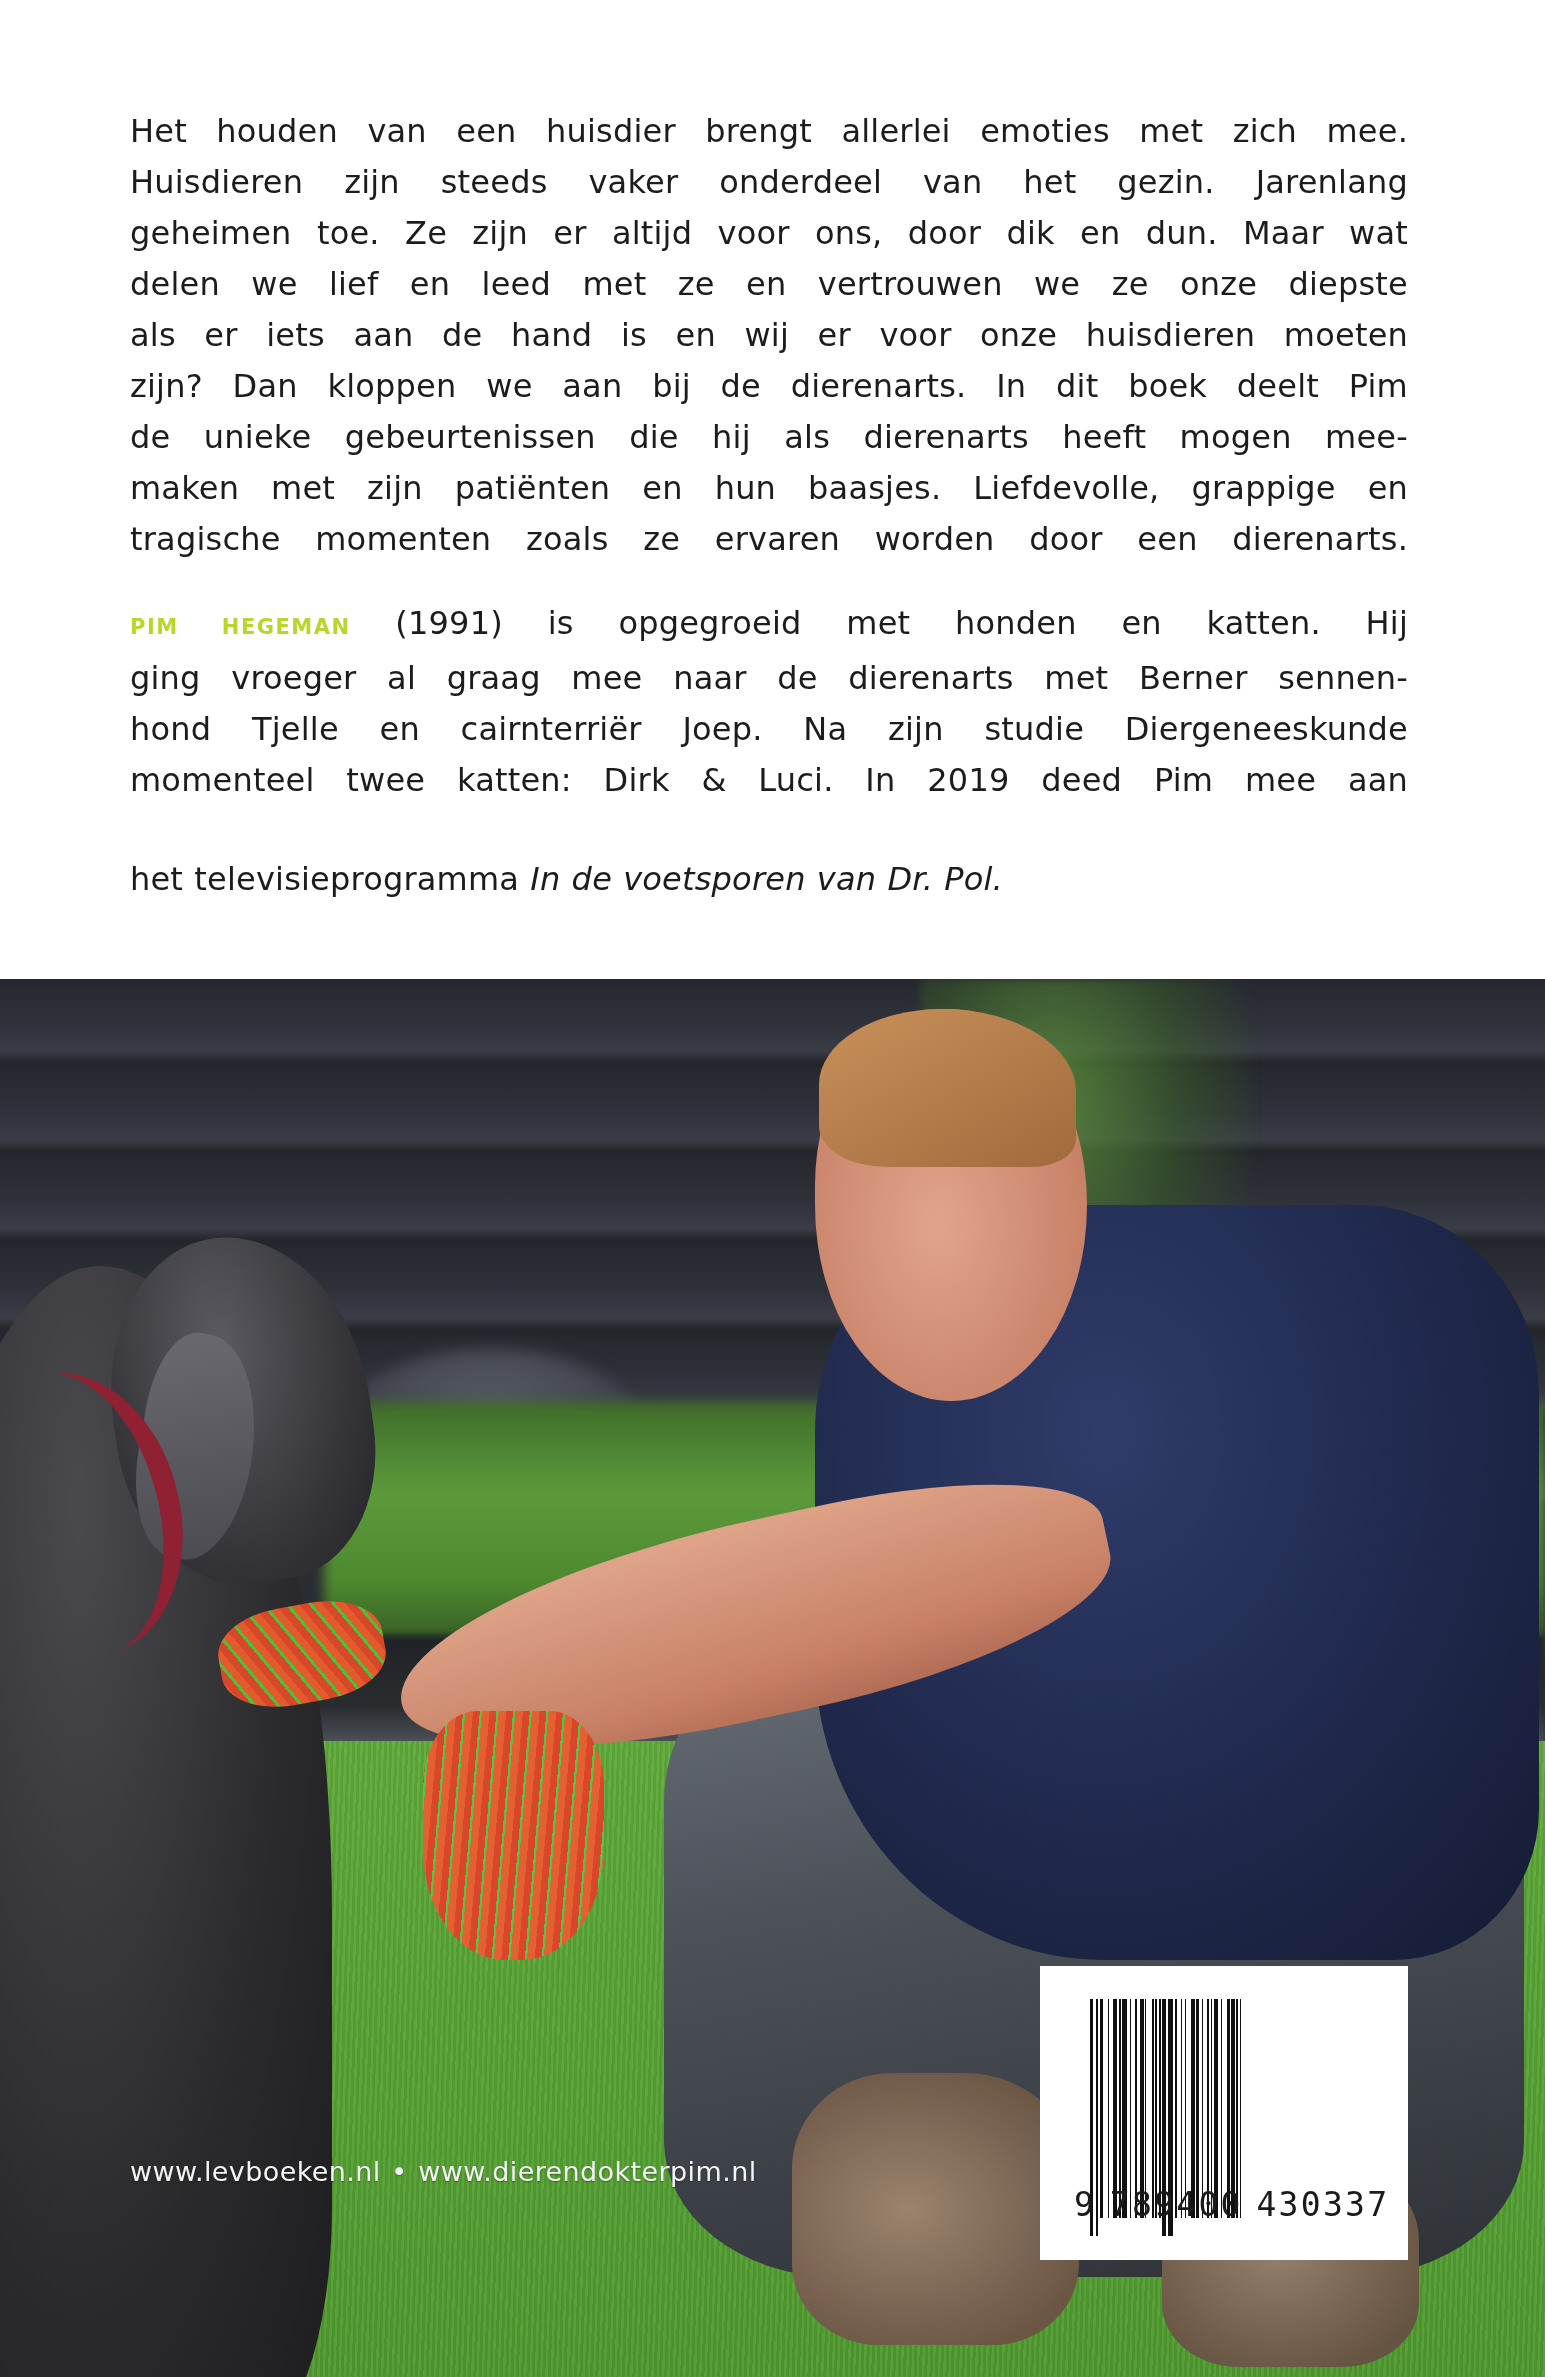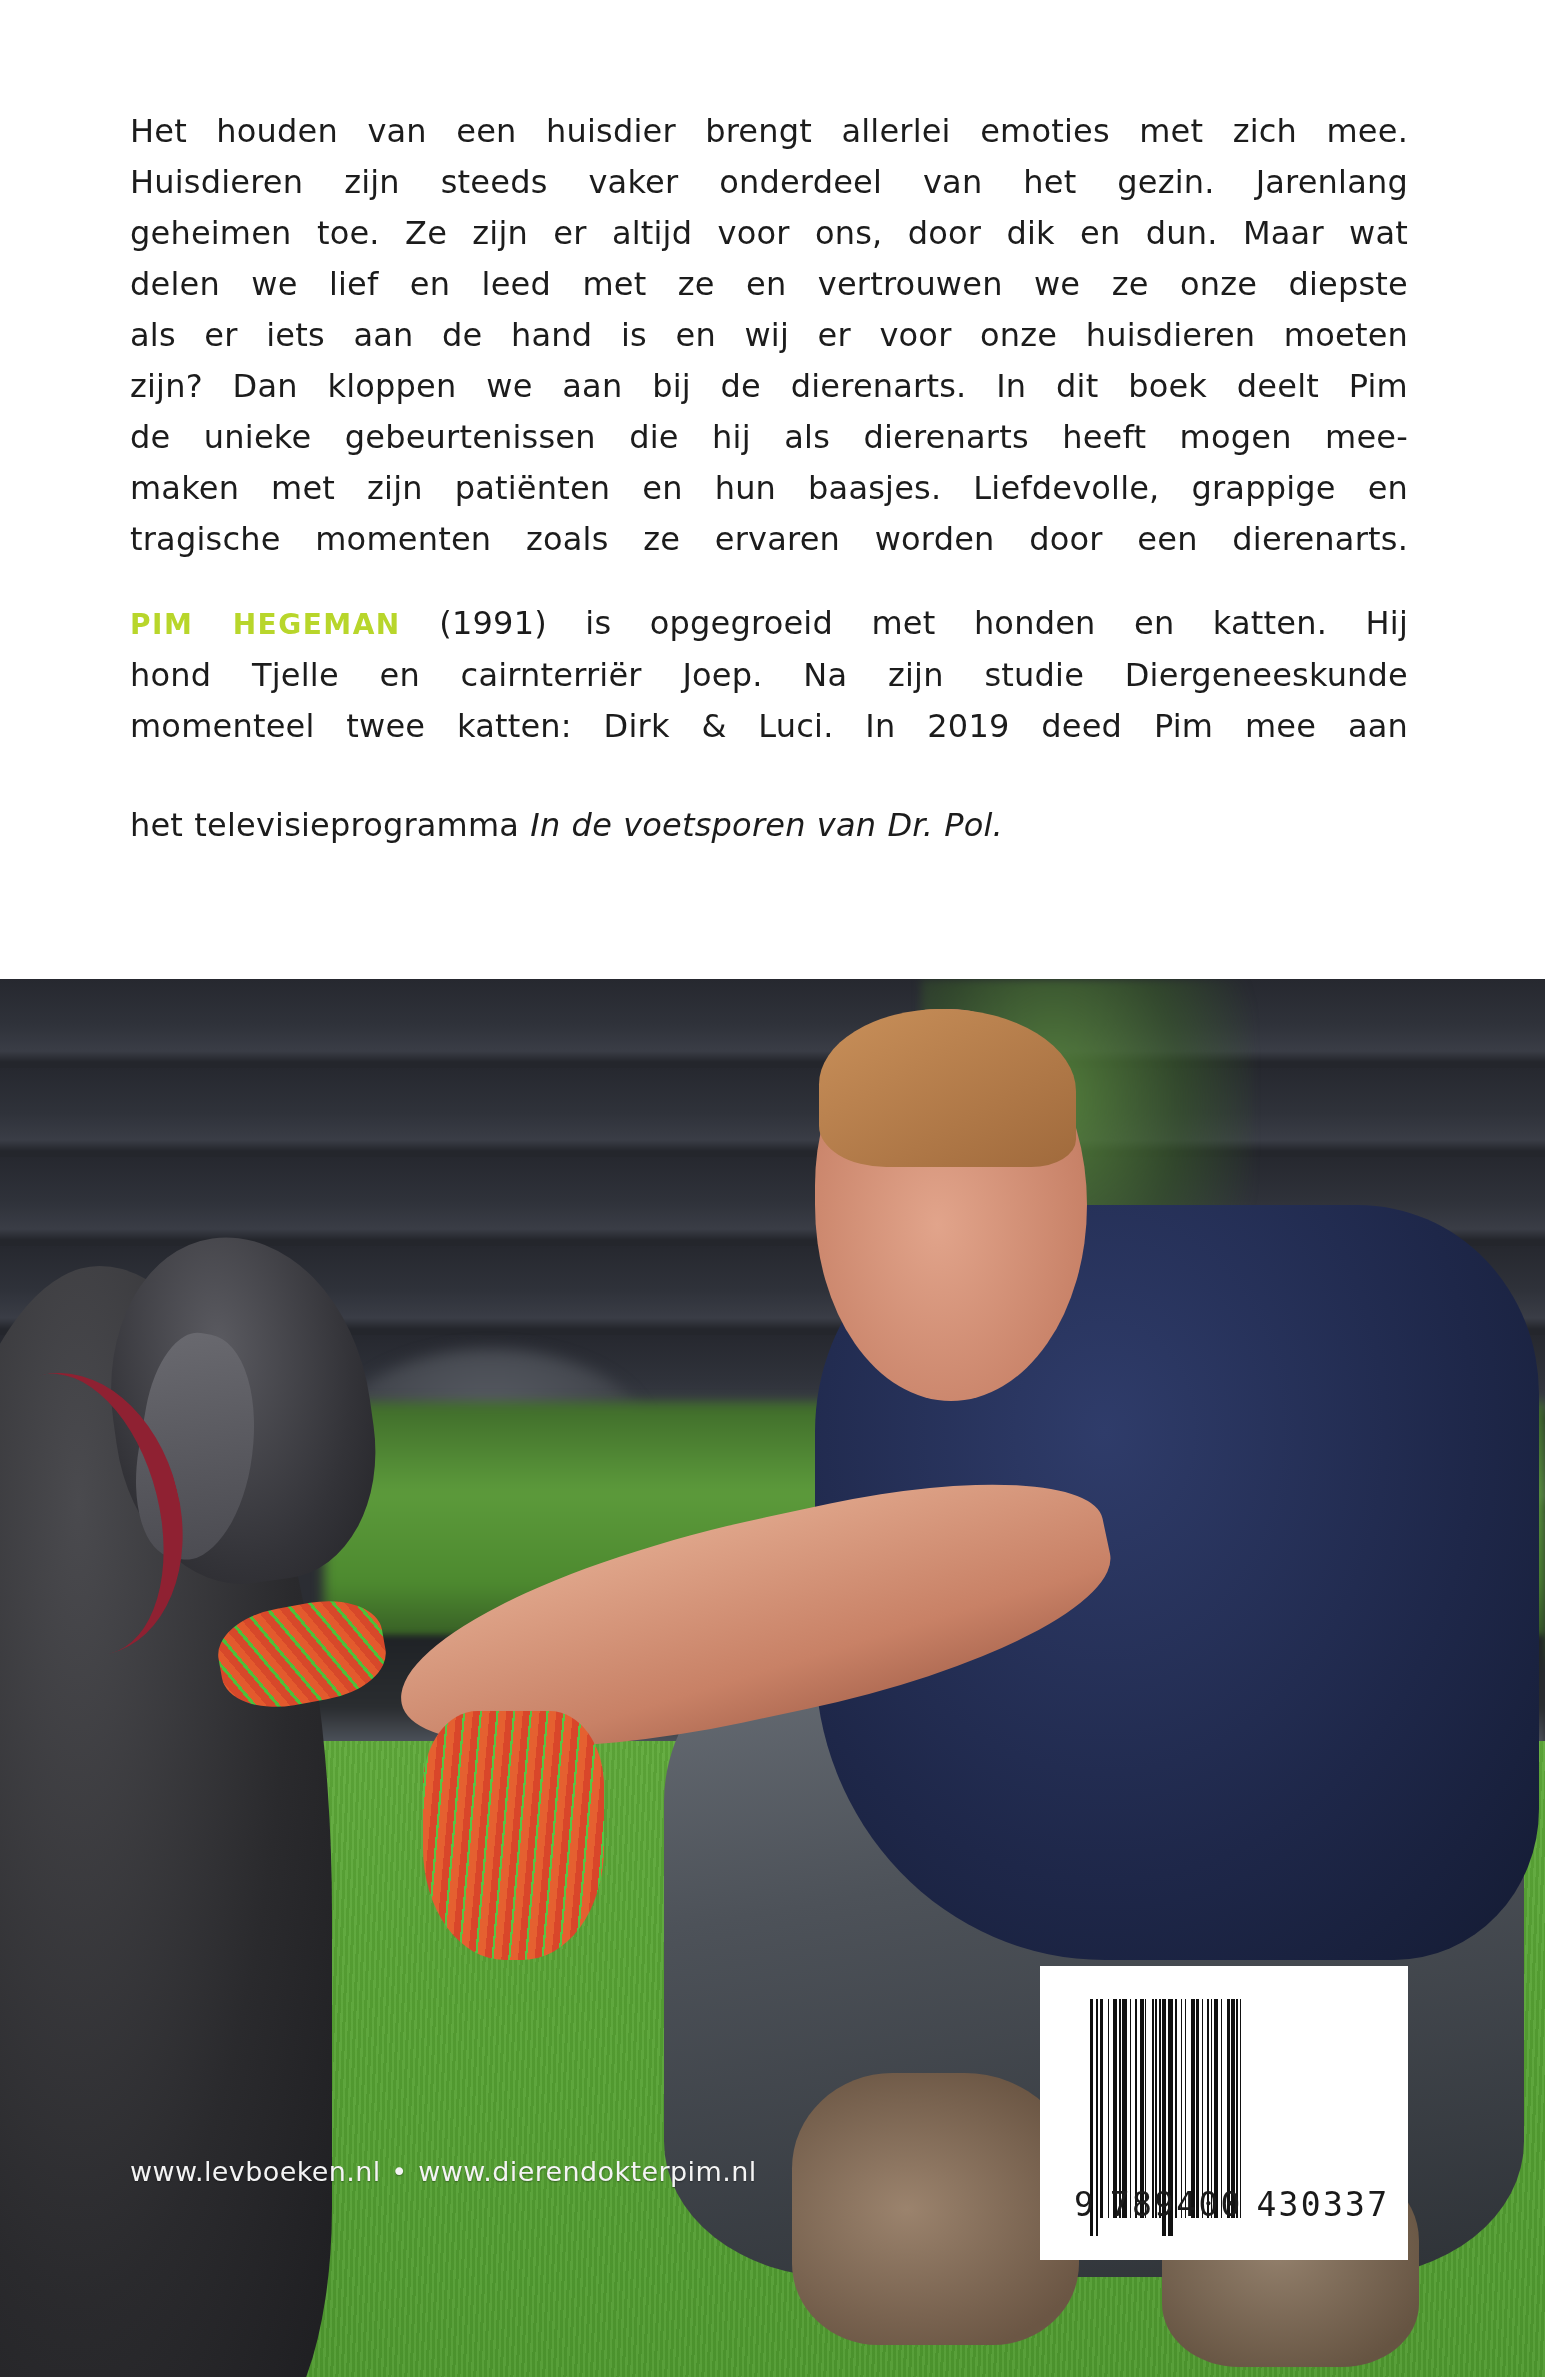--- a/index.html
+++ b/index.html
@@ -21,21 +21,21 @@
     letter-spacing: 0.2px;
     word-spacing: 0.8px;
   }
   .para .line { display: block; text-align: justify; text-align-last: justify; white-space: nowrap; }
   .para .line.last { text-align-last: left; margin-top: 48px; }
   .para2 { margin-top: 33px; }
   .author-name {
     color: #b8d62b;
     font-weight: bold;
     letter-spacing: 1.5px;
-    font-size: 28px;
+    font-size: 21px;
   }
   .italic { font-style: italic; }
 
   
   .photo {
     position: absolute; left: 0; top: 979px; width: 1545px; height: 1398px;
     overflow: hidden;
     background: #2b2d33;
   }
   .wall {
@@ -181,20 +181,21 @@
     <span class="line">delen we lief en leed met ze en vertrouwen we ze onze diepste</span>
     <span class="line">als er iets aan de hand is en wij er voor onze huisdieren moeten</span>
     <span class="line">zijn? Dan kloppen we aan bij de dierenarts. In dit boek deelt Pim</span>
     <span class="line">de unieke gebeurtenissen die hij als dierenarts heeft mogen mee-</span>
     <span class="line">maken met zijn patiënten en hun baasjes. Liefdevolle, grappige en</span>
     <span class="line">tragische momenten zoals ze ervaren worden door een dierenarts.</span>
   </p>
 
   <p class="para para2">
     <span class="line"><span class="author-name">PIM HEGEMAN</span><span> (1991) is opgegroeid met honden en katten. Hij</span></span>
+    <span class="line">ging vroeger al graag mee naar de dierenarts met Berner sennen-</span>
     <span class="line">hond Tjelle en cairnterriër Joep. Na zijn studie Diergeneeskunde</span>
     <span class="line">momenteel twee katten: Dirk &amp; Luci. In 2019 deed Pim mee aan</span>
     <span class="line last"><span>het televisieprogramma </span><span class="italic">In de voetsporen van Dr. Pol.</span></span>
   </p>
 </div>
 
 <div class="photo">
   <div class="wall"></div>
   <div class="ivy"></div>
   <div class="rock"></div>

